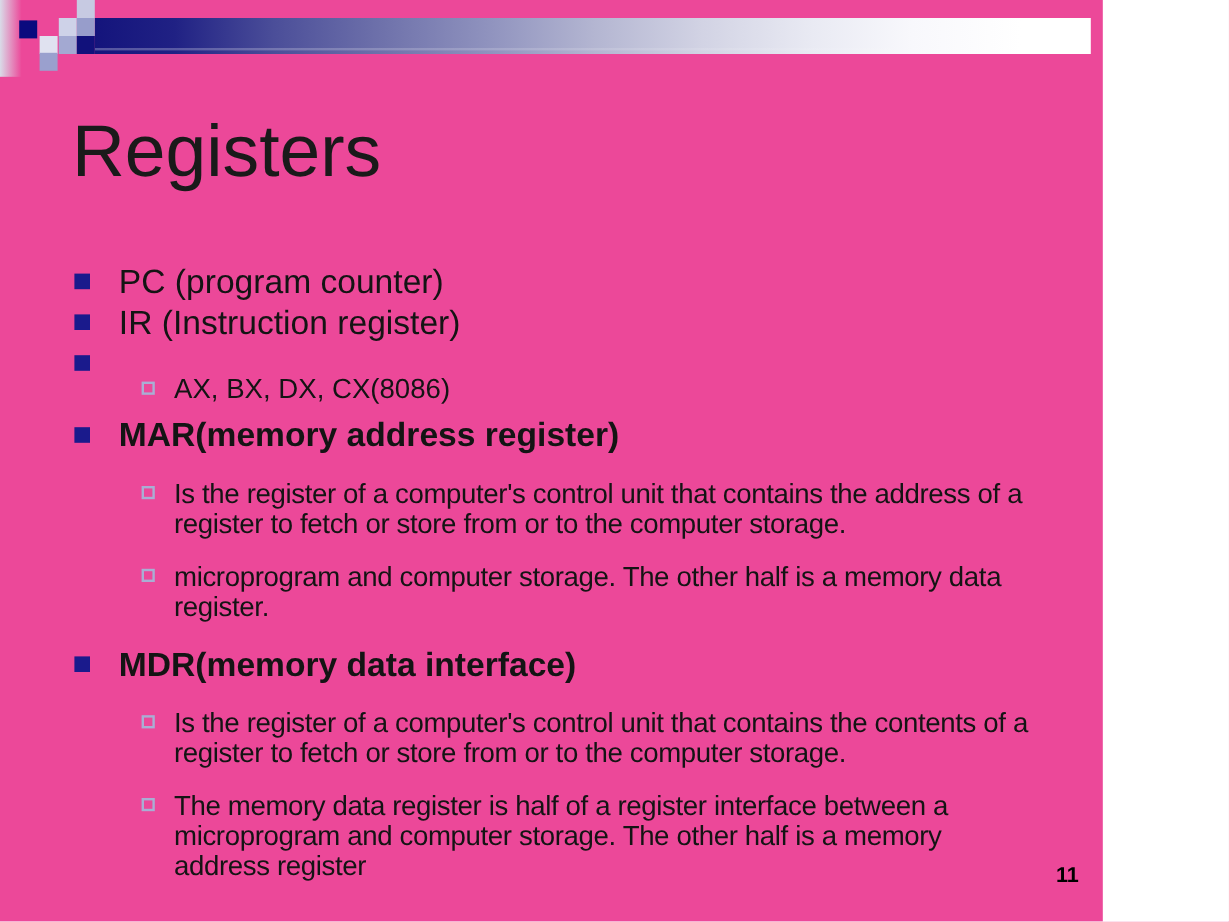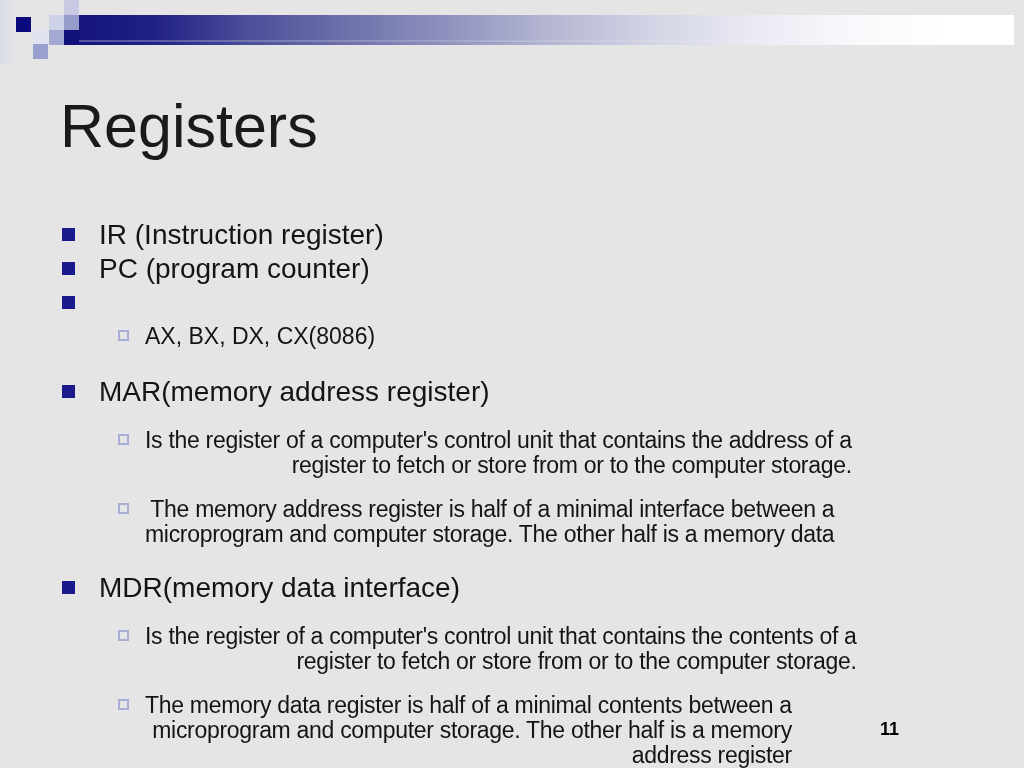--- a/index.html
+++ b/index.html
@@ -1,24 +1,23 @@
 <!DOCTYPE html>
 <html><head>
 <meta charset="utf-8">
 <style>
   html, body { margin: 0; padding: 0; background: #ffffff; }
   .slide {
     position: relative;
-    width: 1024px;
+    width: 919px;
     height: 768px;
-    background: #e5e5e5;
+    background: #ec4899;
     overflow: hidden;
     font-family: "Liberation Sans", sans-serif;
     color: #141414;
-    text-align: right;
   }
 
   
   .left-fade {
     position: absolute; left: 0; top: 0; width: 20px; height: 64px;
     background: linear-gradient(90deg, #d9dbe8 0%, rgba(255,255,255,0) 90%);
   }
   .grad-bar {
     position: absolute; left: 79px; top: 15px; right: 10px; height: 30px;
     background: linear-gradient(90deg,
@@ -45,22 +44,22 @@
     font-size: 61px; line-height: 68px; color: #1a1a1a;
     letter-spacing: 0;
   }
 
   
   .content {
     position: absolute; left: 62px; top: 218px; width: 925px;
   }
   .row { display: flex; align-items: flex-start; }
   .row.l1  { font-size: 28px; line-height: 34px; }
-  .row.l1.mt { margin-top: 24px; }
-  .row.l2s { font-size: 23px; line-height: 30px; padding-left: 56px; margin-top: 12px; }
+  .row.l1.mt { margin-top: 7px; font-weight: bold; }
+  .row.l2s { font-size: 23px; line-height: 30px; padding-left: 56px; }
   .row.l2p { font-size: 23px; line-height: 25px; padding-left: 56px;
              margin: 19px 0; letter-spacing: -0.3px; }
   .b1 {
     flex: 0 0 auto; width: 13px; height: 13px; background: #1a1a8c;
     margin: 10px 24px 0 0;
   }
   .b2 {
     flex: 0 0 auto; width: 11px; height: 11px; box-sizing: border-box;
     border: 2px solid #a9aed4; background: transparent;
   }
@@ -89,26 +88,26 @@
   <div class="sq sq6"></div>
   <div class="sq sq7"></div>
   <div class="sq sq8"></div>
 
   <div class="title">Registers</div>
 
   <div class="content">
 
     <div class="row l1">
       <span class="b1"></span>
-      <div>IR (Instruction register)</div>
+      <div>PC (program counter)</div>
     </div>
 
     <div class="row l1">
       <span class="b1"></span>
-      <div>PC (program counter)</div>
+      <div>IR (Instruction register)</div>
     </div>
 
     <div class="row l1">
       <span class="b1"></span>
     </div>
 
     <div class="row l2s">
       <span class="b2"></span>
       <div>AX, BX, DX, CX(8086)</div>
     </div>
@@ -123,42 +122,42 @@
       <span class="b2"></span>
       <div class="ptext">
         <div>Is the register of a computer's control unit that contains the address of a</div>
         <div>register to fetch or store from or to the computer storage.</div>
       </div>
     </div>
 
     <div class="row l2p">
       <span class="b2"></span>
       <div class="ptext">
-        <div>The memory address register is half of a minimal interface between a</div>
         <div>microprogram and computer storage. The other half is a memory data</div>
+        <div>register.</div>
       </div>
     </div>
 
     <div class="row l1 mt">
       <span class="b1"></span>
       <div>MDR(memory data interface)</div>
     </div>
 
     <div class="row l2p">
       <span class="b2"></span>
       <div class="ptext">
         <div>Is the register of a computer's control unit that contains the contents of a</div>
         <div>register to fetch or store from or to the computer storage.</div>
       </div>
     </div>
 
     <div class="row l2p">
       <span class="b2"></span>
       <div class="ptext">
-        <div>The memory data register is half of a minimal contents between a</div>
+        <div>The memory data register is half of a register interface between a</div>
         <div>microprogram and computer storage. The other half is a memory</div>
         <div>address register</div>
       </div>
     </div>
 
   </div>
 
   <div class="page-num">11</div>
 
 </div>

